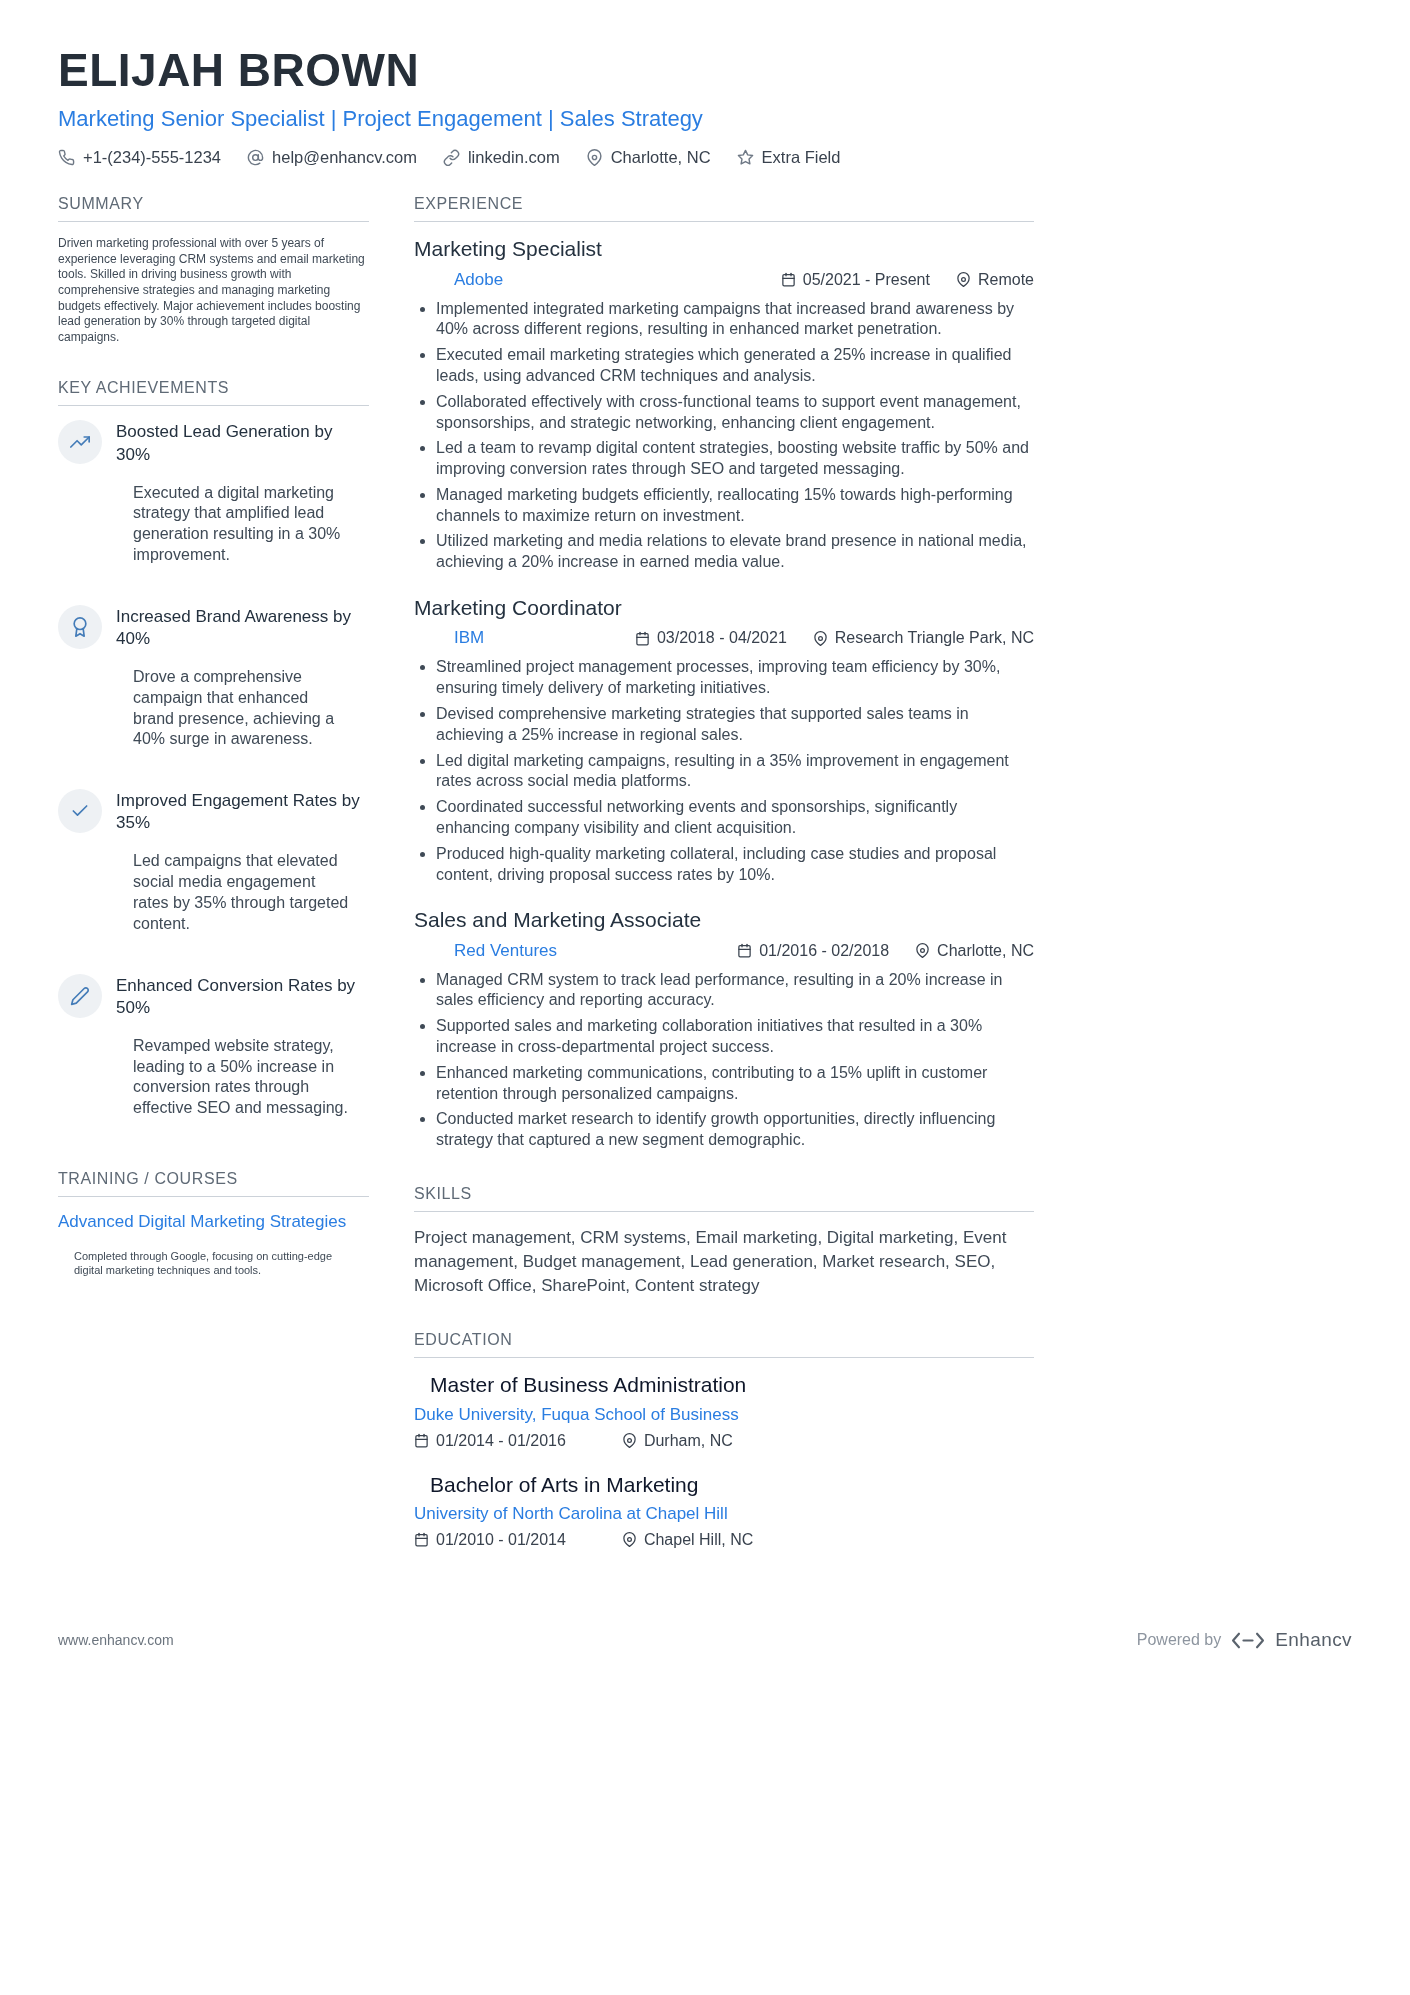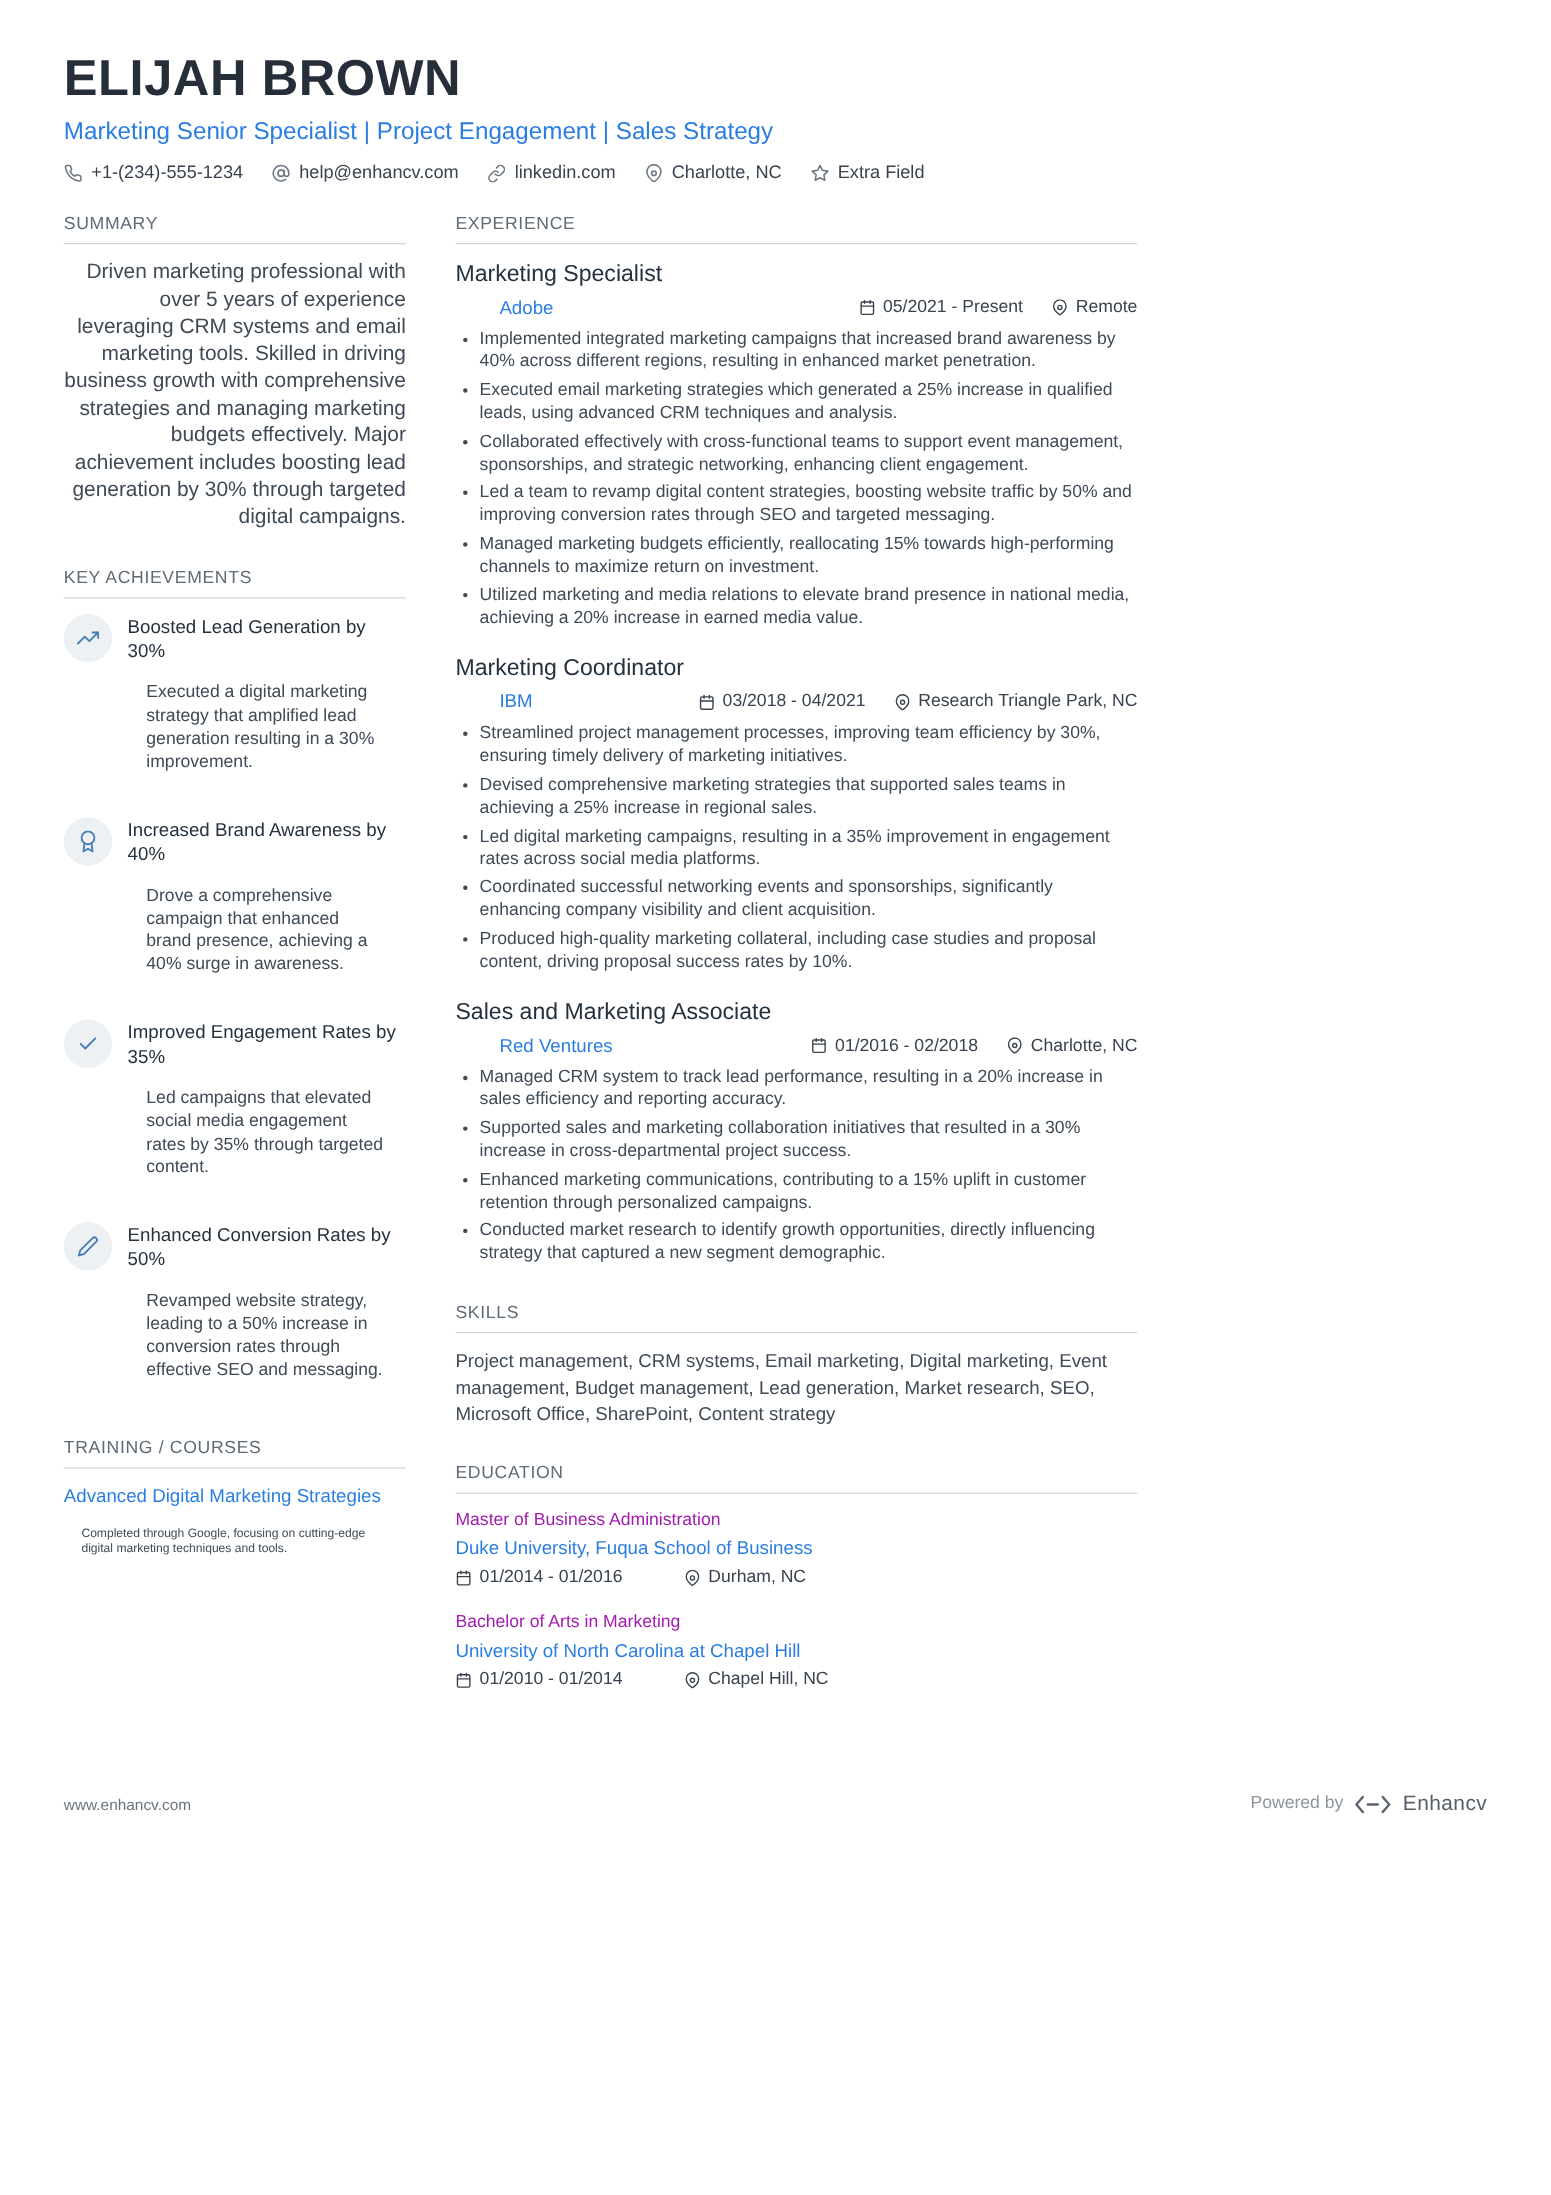--- a/index.html
+++ b/index.html
@@ -24,21 +24,21 @@
   .contact .icon{width:17px;height:17px;color:#6e7885;flex:none;}
 
   
   .columns{display:flex;gap:45px;margin-top:28px;align-items:flex-start;}
   .col-left{flex:0 0 311px;width:311px;}
   .col-right{flex:0 0 620px;width:620px;}
   .section{margin-bottom:34px;}
   .section-heading{font-size:16px;font-weight:400;color:#5f6a76;letter-spacing:.6px;border-bottom:1px solid #ccd2d9;padding-bottom:8px;margin:0 0 14px;}
 
   
-  .summary-text{font-size:19px;line-height:1.3;margin:0;text-align:right;}
+  .summary-text{font-size:12px;line-height:1.3;margin:0;}
 
   
   .achievement{display:flex;gap:14px;margin-bottom:22px;}
   .ach-icon{width:44px;height:44px;flex:none;border-radius:50%;background:#eef1f4;display:flex;align-items:center;justify-content:center;color:#447cb8;}
   .ach-icon .icon{width:20px;height:20px;}
   .ach-title{font-size:17px;font-weight:400;color:#24313f;line-height:1.3;margin:1px 0 7px;}
   .ach-desc{font-size:16px;line-height:1.3;margin:17px;}
 
   
   .course{margin-bottom:22px;}
@@ -54,21 +54,21 @@
   .meta + .meta{margin-left:26px;}
   .meta .icon{width:15px;height:15px;flex:none;}
   .bullets{margin:9px 0 0;padding-left:22px;}
   .bullets li{font-size:16px;line-height:1.3;margin-bottom:5px;}
 
   
   .skills-text{font-size:17px;line-height:1.4;margin:2px 0 0;}
 
   
   .edu{margin-bottom:22px;}
-  .degree{font-size:16px;font-weight:500;color:#a21caf;margin:0 0 6px;line-height:1.25;}
+  .degree{font-size:21px;font-weight:500;color:#0f172a;margin:0 16px 6px;line-height:1.25;}
   .school{font-size:17px;color:var(--accent);margin:0 0 7px;}
   .edu-meta{display:flex;gap:30px;}
 
   
   .footer{position:absolute;left:58px;right:58px;bottom:56px;display:flex;justify-content:space-between;align-items:center;}
   .site{font-size:14px;color:#6b747e;}
   .powered{display:flex;align-items:center;gap:9px;color:#5a636d;}
   .powered-label{font-size:16px;color:#8d959f;}
   .brand-name{font-size:19px;color:#565f69;letter-spacing:.4px;}
 </style>

